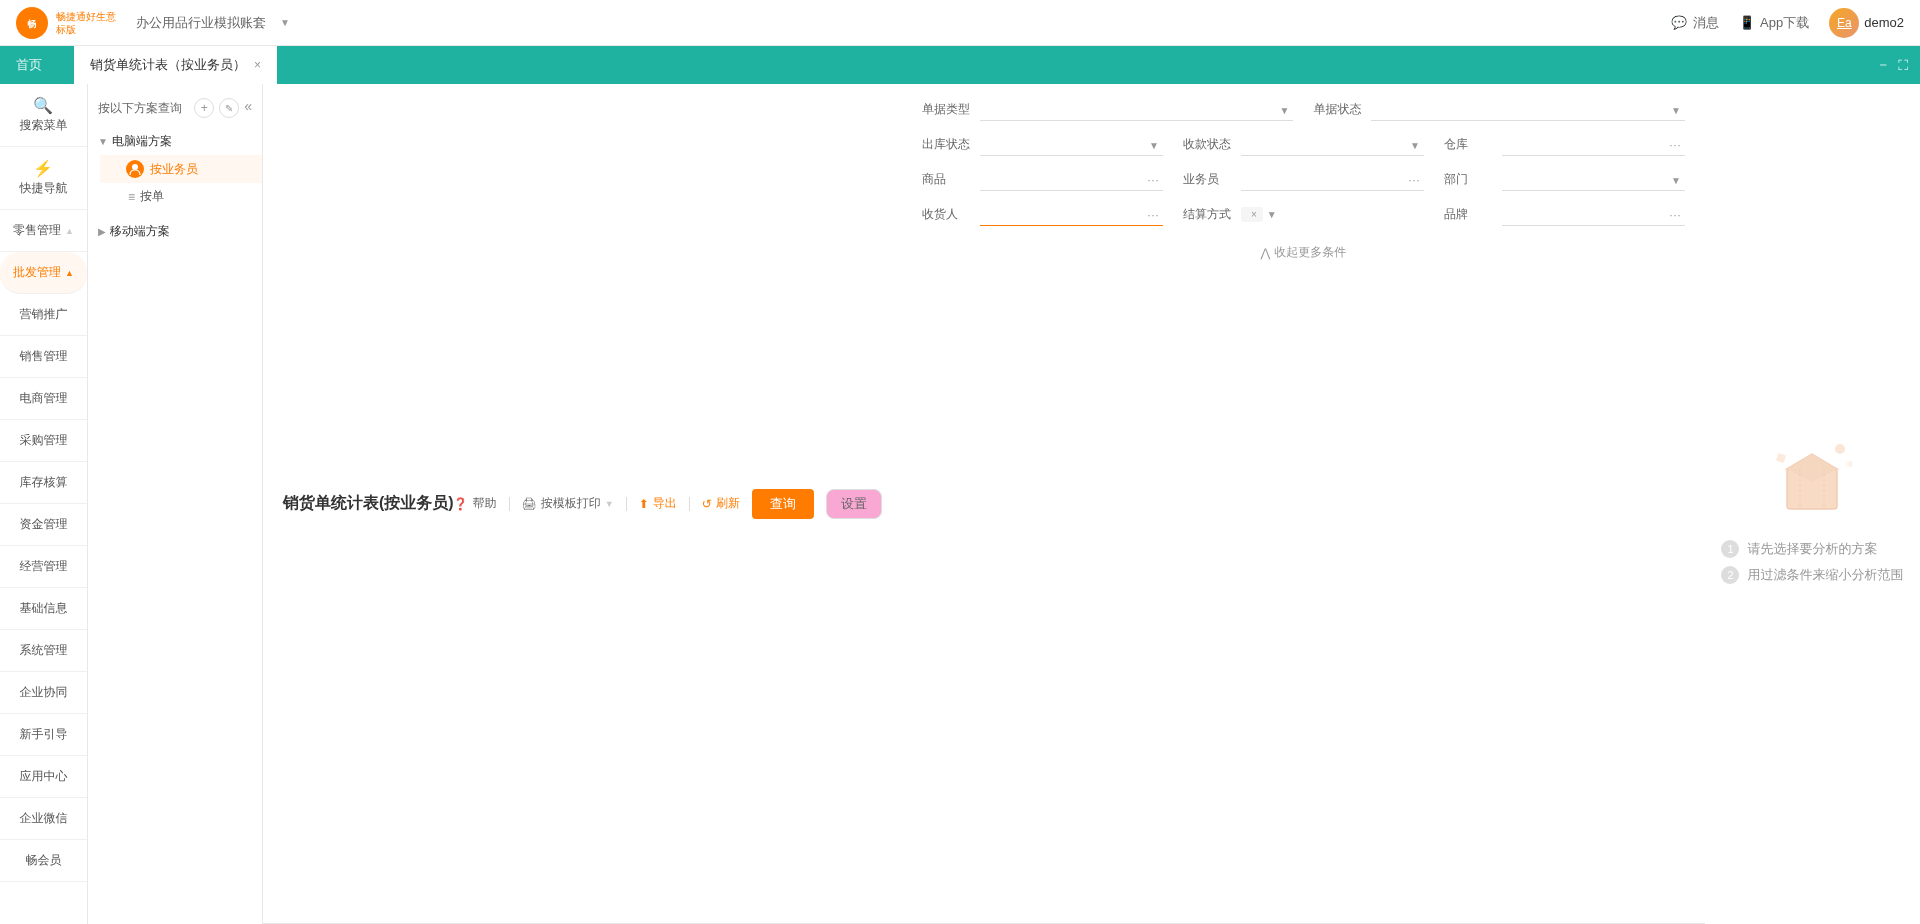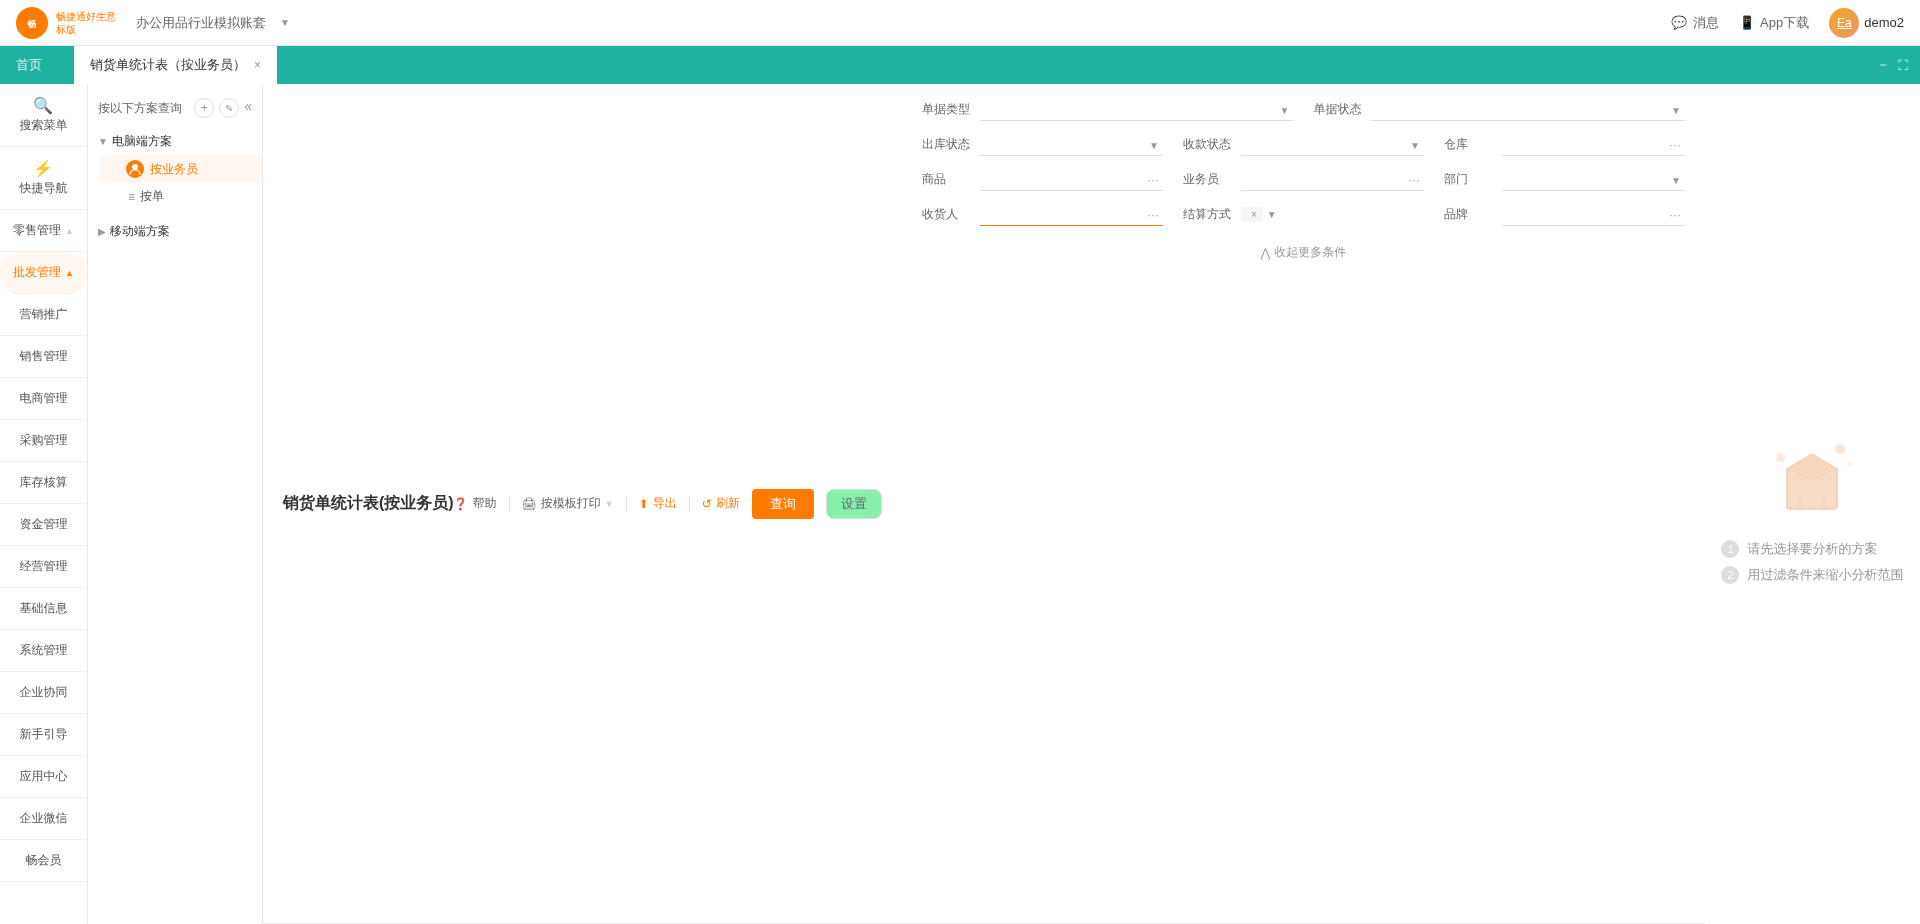--- a/index.html
+++ b/index.html
@@ -308,21 +308,21 @@
     .btn-primary {
       background: #ff7c00;
       color: white;
       border: none;
       padding: 6px 18px;
       border-radius: 4px;
       cursor: pointer;
       font-size: 13px;
     }
     .btn-secondary {
-      background: #86efac;
+      background: #f9a8d4;
       color: #666;
       border: 1px solid #ddd;
       padding: 5px 14px;
       border-radius: 8px;
       cursor: pointer;
       font-size: 13px;
     }
 
     
     .filter-area {

